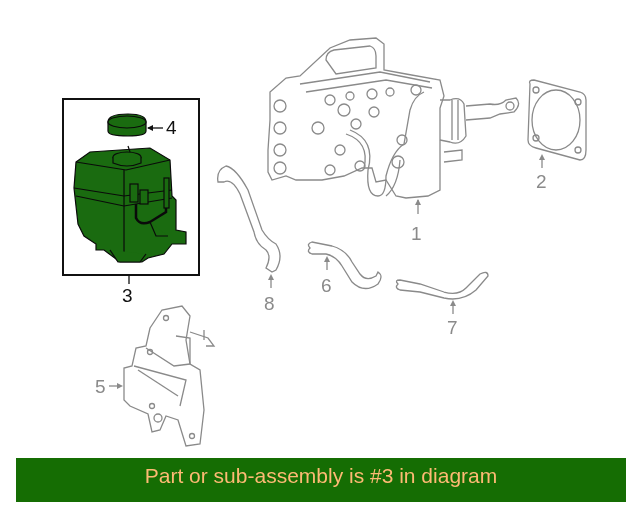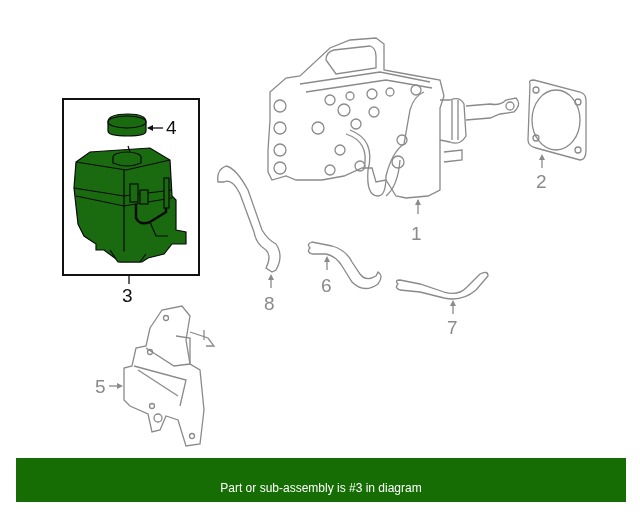--- a/index.html
+++ b/index.html
@@ -1,21 +1,21 @@
 <!DOCTYPE html>
 <html><head>
 <meta charset="utf-8">
 <style>
   html, body { margin:0; padding:0; background:#ffffff; }
   body { width:640px; height:512px; position:relative; overflow:hidden; font-family:"Liberation Sans", sans-serif; }
   .canvas { position:absolute; left:0; top:0; width:640px; height:512px; }
   .callout { position:absolute; font-family:"Liberation Sans", sans-serif; font-size:19px; color:#8a8a8a; line-height:1; }
   .callout.dark { color:#111; }
   .highlight-box { position:absolute; left:62px; top:98px; width:138px; height:178px; border:2px solid #111; background:#fff; box-sizing:border-box; }
-  .banner { position:absolute; left:16px; top:458px; width:610px; height:44px; background:#156d03; color:#ffffff; text-align:center; font-size:12px; line-height:19px; padding-top:21px; box-sizing:border-box; }
+  .banner { position:absolute; left:16px; top:458px; width:610px; height:44px; background:#156d03; color:#fdba74; text-align:center; font-size:21px; line-height:19px; padding-top:8px; box-sizing:border-box; }
   .banner div { white-space:nowrap; }
 </style>
 </head>
 <body>
 
 <div class="canvas">
 
   <div class="highlight-box"></div>
 
   <svg class="canvas" width="640" height="512" viewBox="0 0 640 512">

